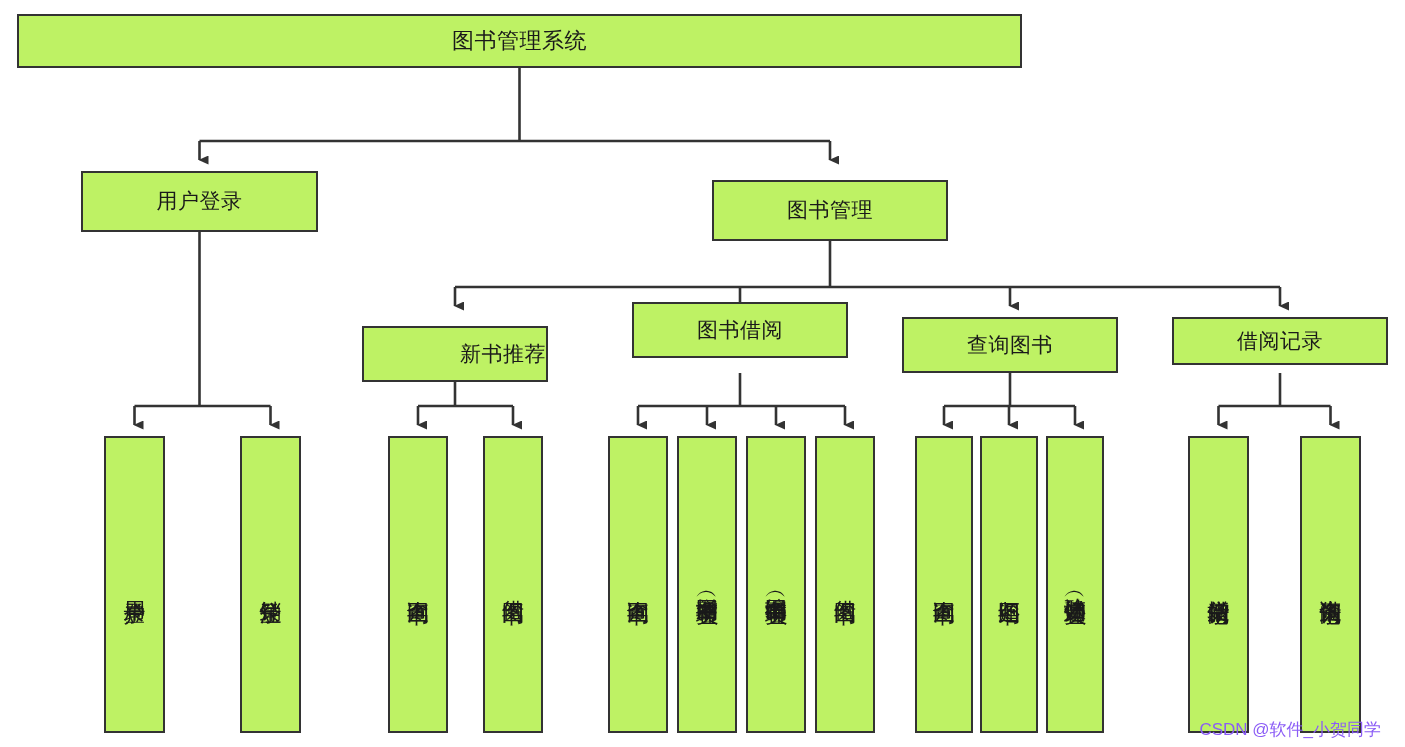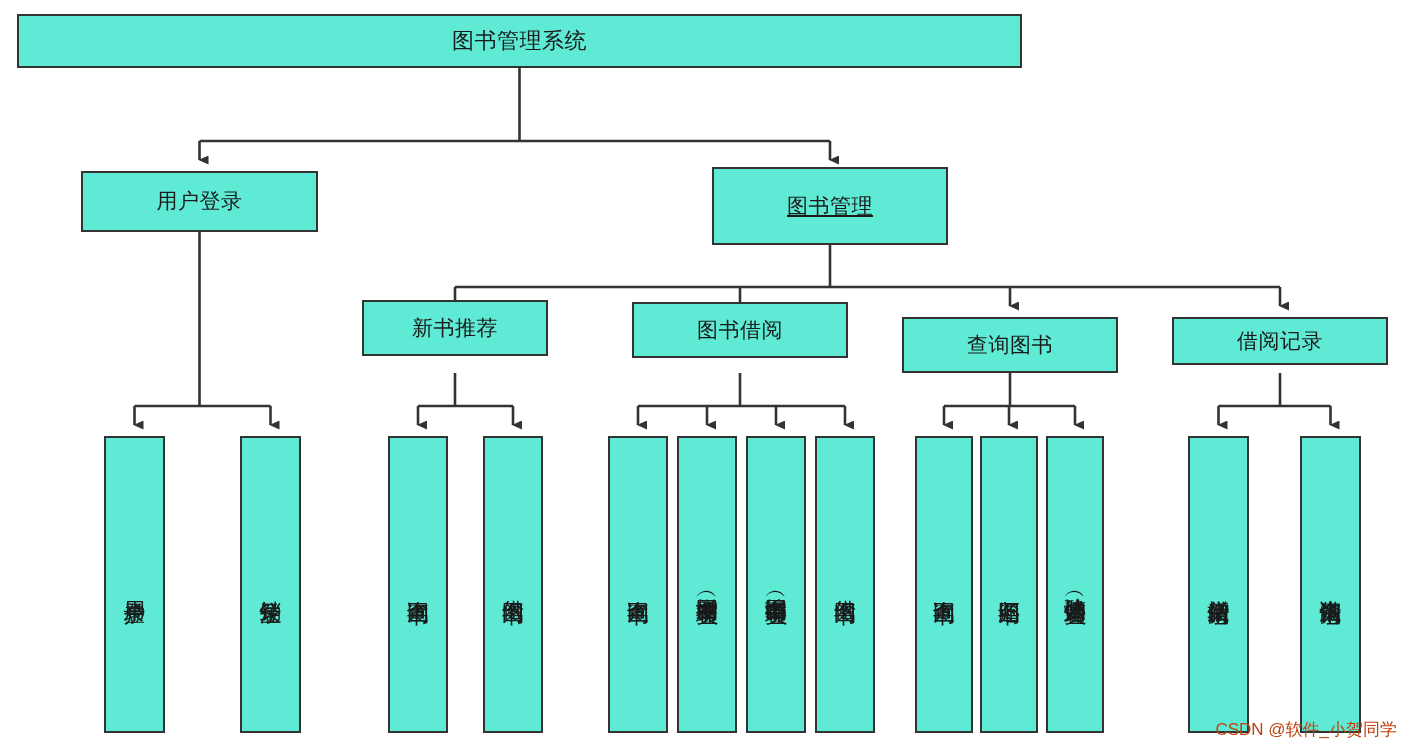--- a/index.html
+++ b/index.html
@@ -22,21 +22,21 @@
     position: absolute;
     left: 0;
     top: 0;
     width: 1405px;
     height: 747px;
     pointer-events: none;
   }
   .node {
     position: absolute;
     box-sizing: border-box;
-    background: #5eead4;
+    background: #bef264;
     border: 2px solid #333333;
     display: flex;
     align-items: center;
     justify-content: center;
     color: #1a1a1a;
   }
   .node-label {
     display: block;
     text-align: center;
     line-height: 1.18;
@@ -59,24 +59,24 @@
     writing-mode: vertical-rl;
     text-orientation: upright;
     font-size: 22px;
     line-height: 1.08;
     letter-spacing: 1px;
     white-space: nowrap;
     max-height: 268px;
   }
   .watermark {
     position: absolute;
-    right: 8px;
+    right: 24px;
     bottom: 6px;
     font-size: 17px;
-    color: #c2410c;
+    color: #8b5cf6;
     white-space: nowrap;
     user-select: none;
   }
 </style>
 </head>
 <body>
 
 <div id="diagram-root">
 
   <svg id="edge-layer" viewBox="0 0 1405 747" width="1405" height="747" xmlns="http://www.w3.org/2000/svg">
@@ -122,24 +122,24 @@
       </g>
   </svg>
 
   <div id="nodes">
       <div class="node horiz root" style="left: 17px; top: 14px; width: 1005px; height: 54px;">
         <span class="node-label">图书管理系统</span>
       </div>
       <div class="node horiz" style="left: 81px; top: 171px; width: 237px; height: 61px;">
         <span class="node-label">用户登录</span>
       </div>
-      <div class="node horiz" style="left: 712px; top: 167px; width: 236px; height: 78px; text-decoration: underline;">
+      <div class="node horiz" style="left: 712px; top: 180px; width: 236px; height: 61px;">
         <span class="node-label">图书管理</span>
       </div>
-      <div class="node horiz" style="left: 362px; top: 300px; width: 186px; height: 56px;">
+      <div class="node horiz" style="left: 362px; top: 326px; width: 186px; height: 56px; justify-content: flex-end;">
         <span class="node-label">新书推荐</span>
       </div>
       <div class="node horiz" style="left: 632px; top: 302px; width: 216px; height: 56px;">
         <span class="node-label">图书借阅</span>
       </div>
       <div class="node horiz" style="left: 902px; top: 317px; width: 216px; height: 56px;">
         <span class="node-label">查询图书</span>
       </div>
       <div class="node horiz" style="left: 1172px; top: 317px; width: 216px; height: 48px;">
         <span class="node-label">借阅记录</span>

